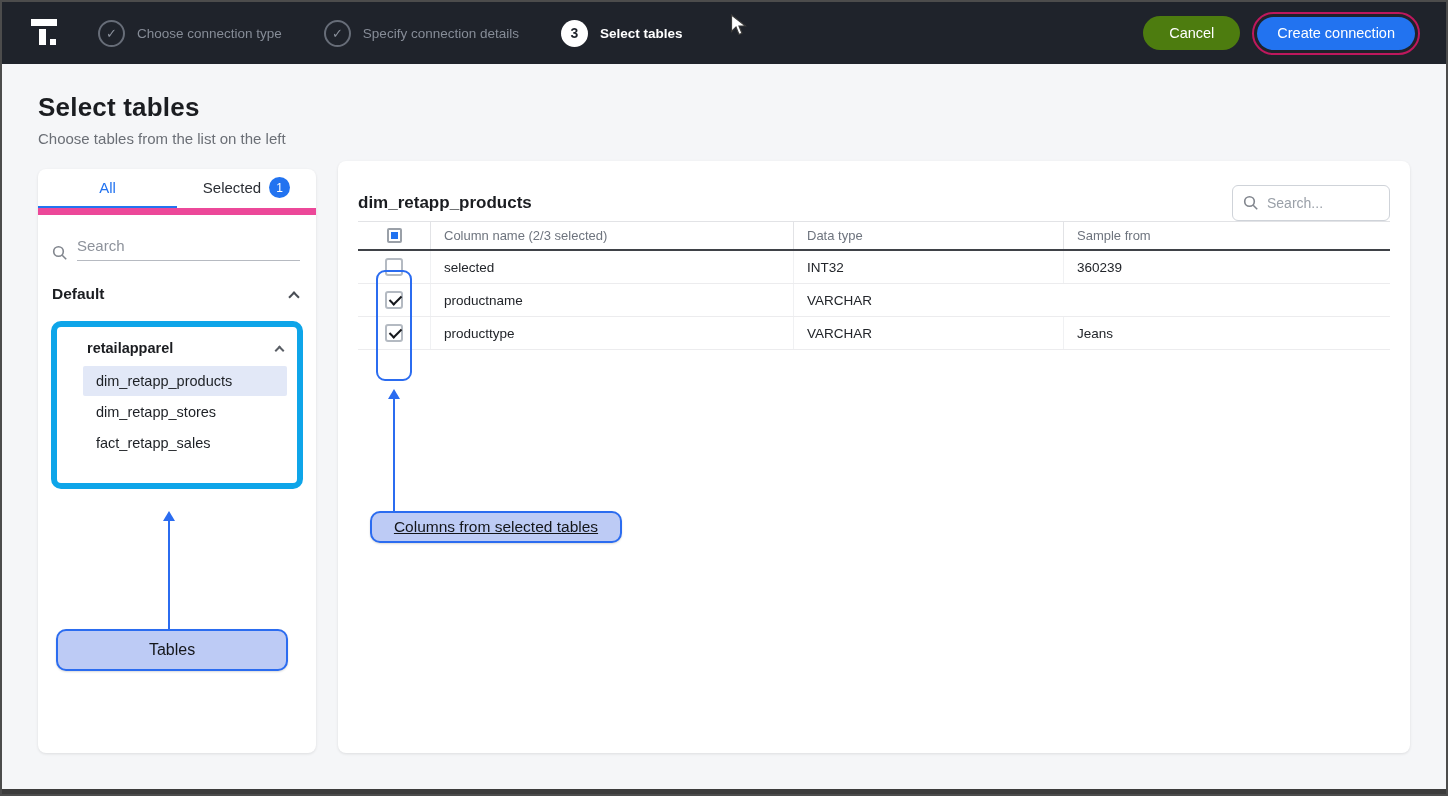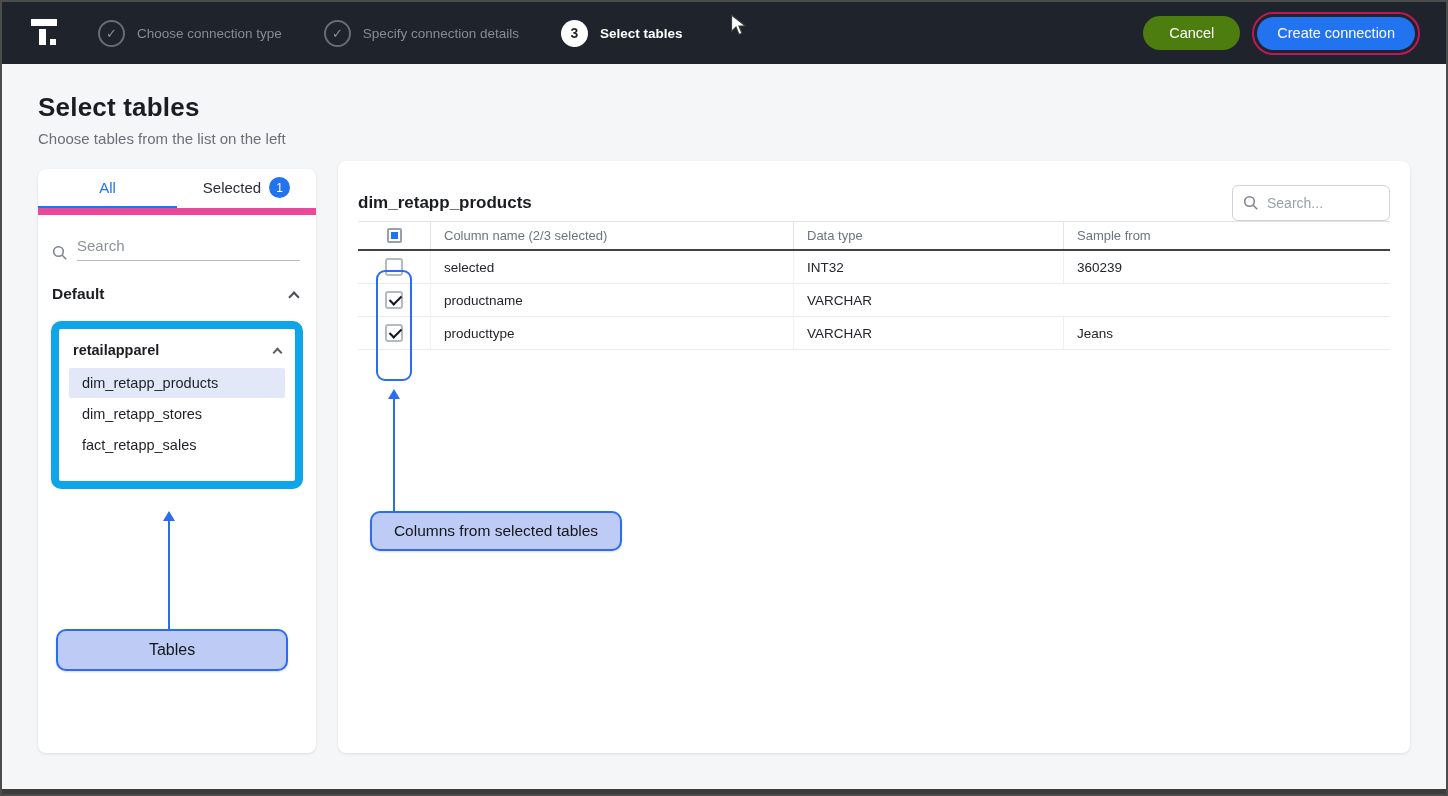--- a/index.html
+++ b/index.html
@@ -46,21 +46,21 @@
   .side-search { display:flex; align-items:flex-end; gap:9px; padding:22px 16px 0 14px; }
   .side-search .underline { flex:1; border-bottom:1px solid #b6bac1; padding-bottom:5px; }
   .side-search input { border:none; outline:none; width:100%; font-size:15px; font-family:inherit;
                        background:transparent; color:#2b2e34; }
   .side-search input::placeholder { color:#8d929b; }
   .default-row { display:flex; align-items:center; justify-content:space-between; padding:24px 18px 16px 14px;
                  font-size:15.5px; font-weight:700; color:#1b1d21; cursor:pointer; }
   .chev { width:8px; height:8px; border-right:2px solid #4a4e55; border-bottom:2px solid #4a4e55;
           transform:rotate(225deg); margin-top:5px; }
   .chev.sm { width:7px; height:7px; border-color:#5a5e65; }
-  .schema-box { position:relative; margin:2px 13px 0; height:168px; border:8px solid #0ea5e9; border-radius:10px; }
+  .schema-box { position:relative; margin:2px 13px 0; height:168px; border:6px solid #0ea5e9; border-radius:10px;padding-left:16px; }
   .schema-row { display:flex; align-items:center; justify-content:space-between; padding:13px 14px 9px 14px;
                 font-size:14.5px; font-weight:700; color:#1b1d21; cursor:pointer; }
   .table-item { margin:1px 10px; padding:7px 13px; font-size:14.5px; color:#1d2025; border-radius:2px; cursor:pointer; }
   .table-item.selected { background:#e2e8f7; }
 
   
   .anno-arrow { position:absolute; width:14px; display:flex; flex-direction:column; align-items:center; }
   .arrow-head { width:0; height:0; border-left:6px solid transparent; border-right:6px solid transparent;
                 border-bottom:10px solid #2b6cf0; }
   .arrow-line { width:2px; flex:1; background:#2b6cf0; }
@@ -233,19 +233,19 @@
           <div class="cell">VARCHAR</div>
           <div class="cell">Jeans</div>
         </div>
       </div>
 
       <div class="cbx-outline"></div>
       <div class="anno-arrow" style="left:49px; top:228px; height:122px;">
         <div class="arrow-head"></div>
         <div class="arrow-line"></div>
       </div>
-      <div class="anno-label" style="left:32px; top:350px; width:252px; height:40px; font-size:15.5px;">Columns from selected tables</div>
+      <div class="anno-label" style="left:32px; top:350px; width:252px; height:32px; font-size:15.5px;text-decoration:underline;">Columns from selected tables</div>
     </div>
 
   </div>
 
   <div class="bottom-strip"></div>
 </div>
 
 </body></html>

